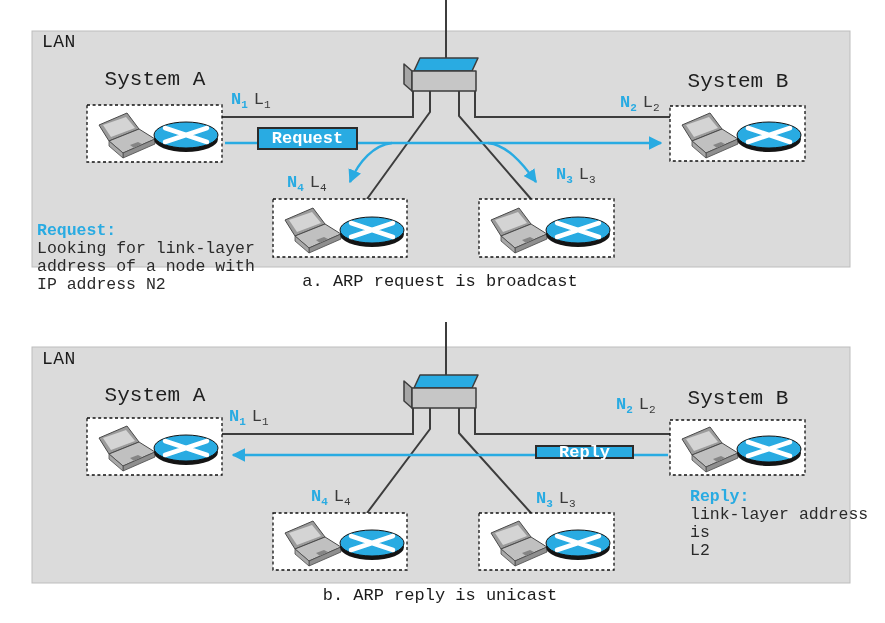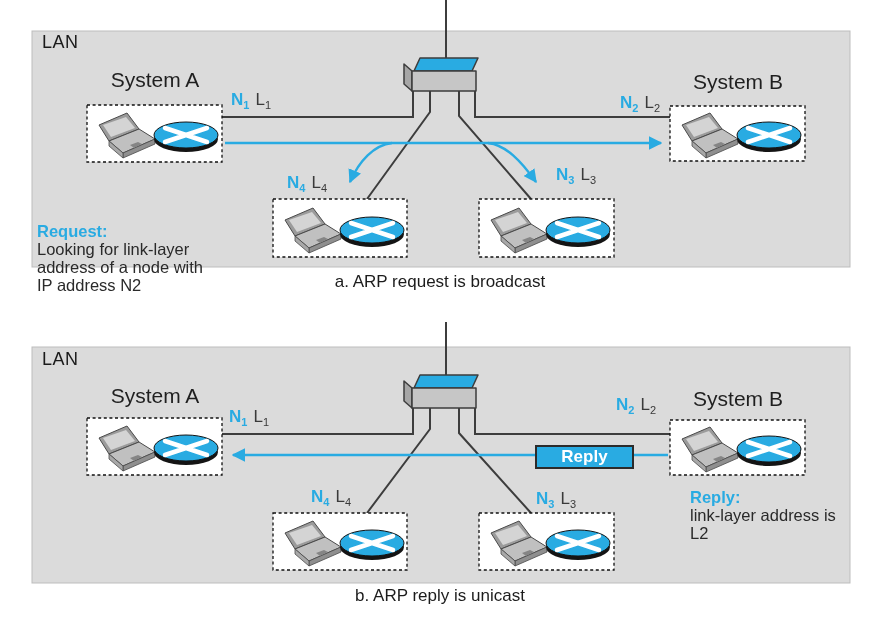--- a/index.html
+++ b/index.html
@@ -1,18 +1,18 @@
 <!DOCTYPE html>
 <html><head>
 <meta charset="utf-8">
 <style>
   html,body{margin:0;padding:0;background:#fff;}
   #figure{
     position:relative;width:885px;height:623px;background:#fff;overflow:hidden;
-    font-family:Liberation Sans, sans-serif;color:#1f1f1f;
+    font-family:Liberation Mono, monospace;color:#1f1f1f;
   }
   #gfx{position:absolute;left:0;top:0;}
   .overlay{position:absolute;left:0;top:0;width:885px;height:623px;}
   .txt{position:absolute;white-space:nowrap;font-size:21px;line-height:19px;}
   .lan-label{font-size:18px;color:#1a1a1a;letter-spacing:.5px;}
   .sys-label{transform:translateX(-50%);}
   .caption{transform:translateX(-50%);font-size:17px;color:#1c1c1c;}
   .addr{font-size:17px;}
   .addr sub{font-size:11px;line-height:0;}
   .addr .net{color:#29abe2;font-weight:bold;}
@@ -138,20 +138,21 @@
     <div class="txt addr" style="left:620px;top:93px;">
       <span class="net"><span>N</span><sub>2</sub></span><span class="link"><span>L</span><sub>2</sub></span>
     </div>
     <div class="txt addr" style="left:287px;top:173px;">
       <span class="net"><span>N</span><sub>4</sub></span><span class="link"><span>L</span><sub>4</sub></span>
     </div>
     <div class="txt addr" style="left:556px;top:165px;">
       <span class="net"><span>N</span><sub>3</sub></span><span class="link"><span>L</span><sub>3</sub></span>
     </div>
 
+    <div class="pktbox" style="left:257px;top:127px;width:101px;height:23px;">Request</div>
 
     <div class="note" style="left:37px;top:174px;margin-top:48px;">
       <div class="title">Request:</div>
       <div>Looking for link-layer</div>
       <div>address of a node with</div>
       <div>IP address N2</div>
     </div>
 
     <div class="txt caption" style="left:440px;top:272px;">a. ARP request is broadcast</div>
 
@@ -165,21 +166,21 @@
     <div class="txt addr" style="left:616px;top:395px;">
       <span class="net"><span>N</span><sub>2</sub></span><span class="link"><span>L</span><sub>2</sub></span>
     </div>
     <div class="txt addr" style="left:311px;top:487px;">
       <span class="net"><span>N</span><sub>4</sub></span><span class="link"><span>L</span><sub>4</sub></span>
     </div>
     <div class="txt addr" style="left:536px;top:489px;">
       <span class="net"><span>N</span><sub>3</sub></span><span class="link"><span>L</span><sub>3</sub></span>
     </div>
 
-    <div class="pktbox" style="left:535px;top:445px;width:99px;height:24px;">Reply</div>
+    <div class="pktbox" style="left:535px;top:445px;width:99px;height:14px;">Reply</div>
 
     <div class="note" style="left:690px;top:488px;">
       <div class="title">Reply:</div>
       <div>link-layer address is</div>
       <div>L2</div>
     </div>
 
     <div class="txt caption" style="left:440px;top:586px;">b. ARP reply is unicast</div>
   </div>
 </div>

